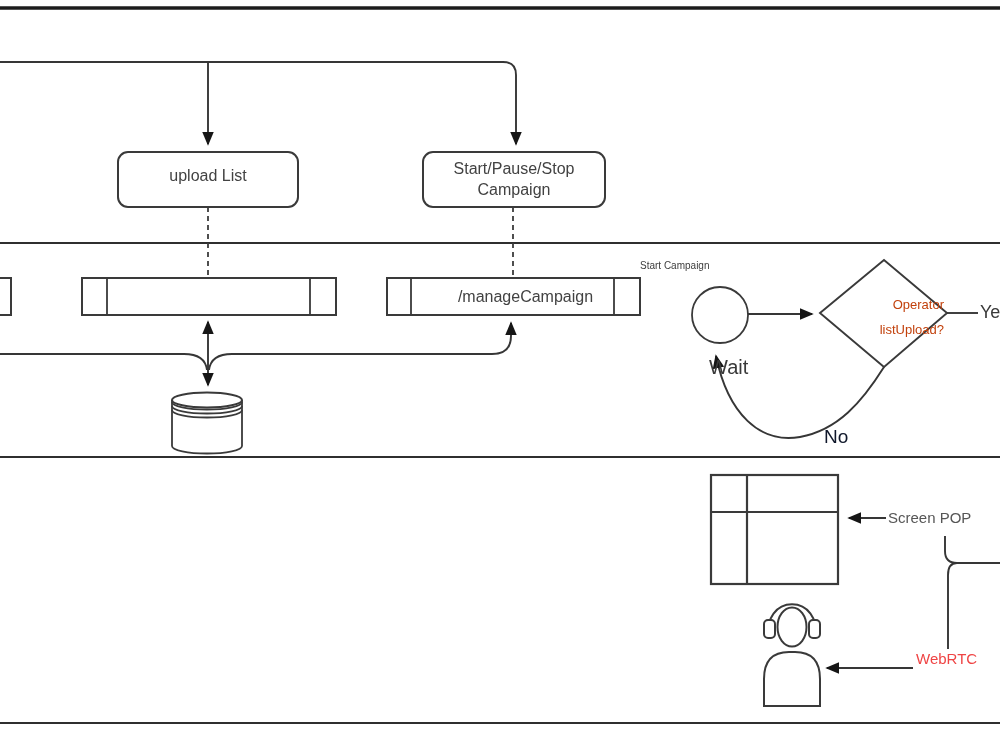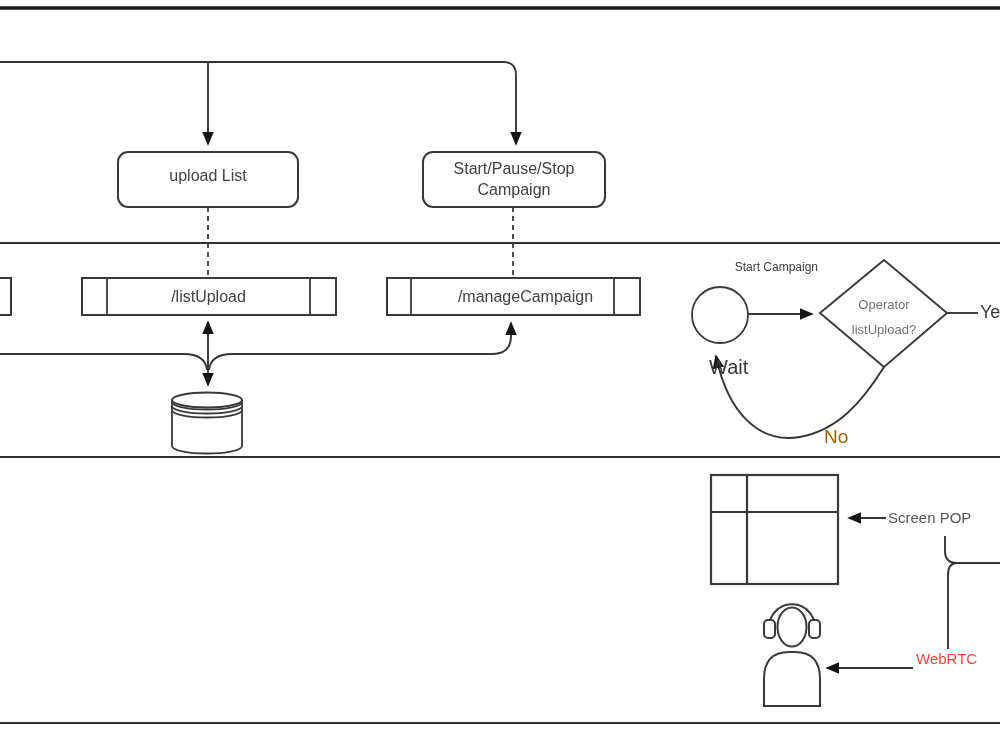--- a/index.html
+++ b/index.html
@@ -19,24 +19,24 @@
   .thin{fill:none;stroke:#3a3a3a;stroke-width:1.8;}
   .arrfill{fill:#161616;}
 
   
   .lbl{position:absolute;white-space:nowrap;color:#424242;}
   .boxlbl{display:flex;align-items:center;justify-content:center;text-align:center;flex-direction:column;}
   .lbl-upload{left:118px;top:152px;width:180px;height:48px;font-size:16px;}
   .lbl-sps{left:423px;top:152px;width:182px;height:55px;font-size:16px;line-height:1.3;text-align:center;}
   .lbl-listupload{left:107px;top:278px;width:203px;height:37px;font-size:16px;}
   .lbl-manage{left:411px;top:278px;width:229px;height:37px;font-size:16px;}
-  .lbl-startcampaign{left:658px;top:260px;width:160px;text-align:right;font-size:12px;color:#3d3d3d;}
-  .lbl-operator{left:824px;top:292px;width:120px;text-align:center;font-size:13px;line-height:25px;color:#737373;}
+  .lbl-startcampaign{left:640px;top:260px;width:160px;text-align:left;font-size:10px;color:#3d3d3d;}
+  .lbl-operator{left:824px;top:292px;width:120px;text-align:right;font-size:13px;line-height:25px;color:#c2410c;}
   .lbl-wait{left:709px;top:356px;font-size:20px;color:#3a3a3a;text-align:right;}
-  .lbl-no{left:824px;top:426px;font-size:19px;color:#a16207;}
+  .lbl-no{left:824px;top:426px;font-size:19px;color:#0f172a;}
   .lbl-yes{left:980px;top:302px;font-size:18px;color:#3a3a3a;}
   .lbl-screenpop{left:888px;top:509px;font-size:15px;color:#565656;}
   .lbl-webrtc{left:916px;top:650px;font-size:15px;color:#ef4444;}
 </style>
 </head>
 <body>
 
 <div class="canvas">
 
   <svg class="layer" viewBox="0 0 1000 750" xmlns="http://www.w3.org/2000/svg">
@@ -113,23 +113,20 @@
 
   <div class="lbl boxlbl lbl-upload">
     <span>upload List</span>
   </div>
 
   <div class="lbl boxlbl lbl-sps">
     <span>Start/Pause/Stop</span>
     <span>Campaign</span>
   </div>
 
-  <div class="lbl boxlbl lbl-listupload">
-    <span>/listUpload</span>
-  </div>
 
   <div class="lbl boxlbl lbl-manage">
     <span>/manageCampaign</span>
   </div>
 
   <div class="lbl lbl-startcampaign">Start Campaign</div>
 
   <div class="lbl lbl-operator">
     <div>Operator</div>
     <div>listUpload?</div>

